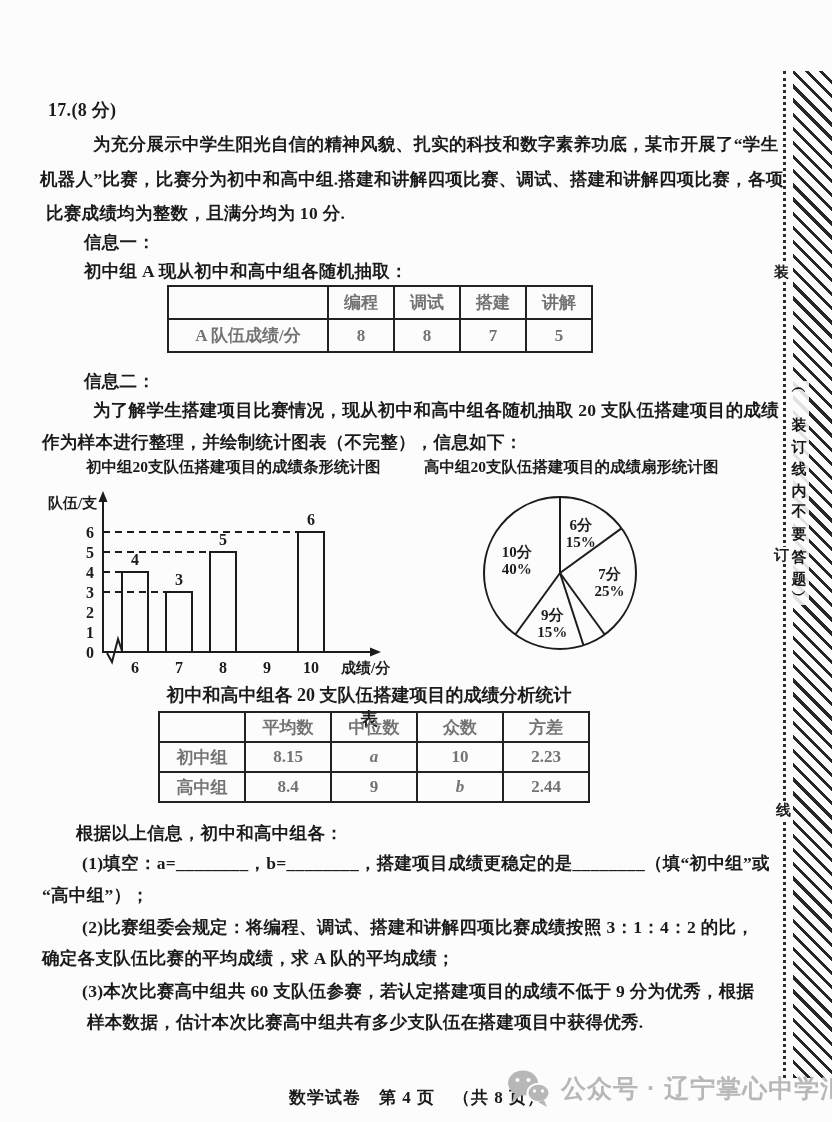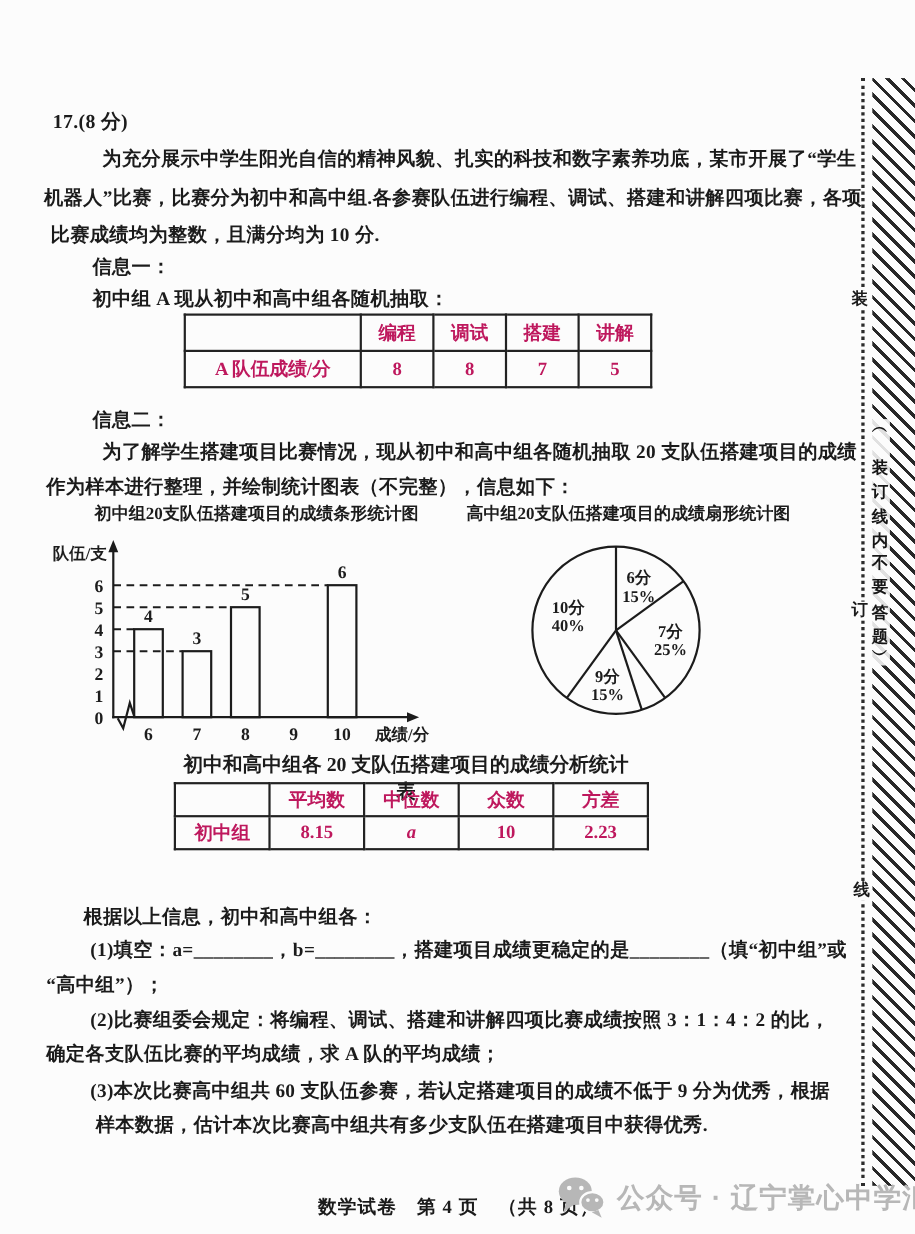--- a/index.html
+++ b/index.html
@@ -6,21 +6,21 @@
   .page{
     position:relative;width:832px;height:1122px;margin:0 auto;
     background:#fcfcfc;overflow:hidden;
     font-family:"Liberation Serif","DejaVu Serif",serif;color:#1b1b1b;
   }
   .line{position:absolute;white-space:nowrap;font-size:17.5px;font-weight:700;letter-spacing:.3px;}
   .small-title{position:absolute;white-space:nowrap;font-size:15.5px;font-weight:700;text-align:right;}
   .center-title{position:absolute;text-align:center;font-size:18px;font-weight:700;}
   table{position:absolute;border-collapse:collapse;background:transparent;}
   th,td{border:2.2px solid #222;text-align:center;vertical-align:middle;
-        font-size:17px;font-weight:700;padding:0;color:#be185d;}
+        font-size:17px;font-weight:700;padding:0;color:#737373;}
   .t1{left:167px;top:285px;}
   .t1 th,.t1 td{height:31px;}
   .t1 .c0{width:158px;}
   .t1 .c{width:64px;}
   .t2{left:158px;top:711px;}
   .t2 th,.t2 td{height:28px;}
   .t2 .c0{width:84px;}
   .t2 .c{width:84px;}
   .ital{font-style:italic;font-family:"Liberation Serif",serif;font-weight:600;}
   svg.chart{position:absolute;overflow:visible;}
@@ -41,21 +41,21 @@
              color:#b7b7b7;font-size:25px;font-weight:600;letter-spacing:1px;white-space:nowrap;
              font-family:"Liberation Sans","DejaVu Sans",sans-serif;}
 </style>
 </head>
 <body>
 
 <div class="page">
 
   <div class="line" style="left:48px;top:98px;font-size:18px;">17.(8 分)</div>
   <div class="line" style="left:93px;top:132px;">为充分展示中学生阳光自信的精神风貌、扎实的科技和数字素养功底，某市开展了“学生</div>
-  <div class="line" style="left:40px;top:167px;">机器人”比赛，比赛分为初中和高中组.各参赛队伍进行编程、调试、搭建和讲解四项比赛，各项</div>
+  <div class="line" style="left:40px;top:167px;">机器人”比赛，比赛分为初中和高中组.搭建和讲解四项比赛、调试、搭建和讲解四项比赛，各项</div>
   <div class="line" style="left:46px;top:201px;">比赛成绩均为整数，且满分均为 10 分.</div>
 
   <div class="line" style="left:84px;top:230px;">信息一：</div>
   <div class="line" style="left:84px;top:259px;">初中组 A 现从初中和高中组各随机抽取：</div>
 
   <table class="t1">
     <tbody>
         <tr>
       <th class="c0"></th>
       <th class="c">编程</th>
@@ -136,20 +136,27 @@
       <th class="c">众数</th>
       <th class="c">方差</th>
     </tr>
     <tr>
       <td class="c0">初中组</td>
       <td class="c">8.15</td>
       <td class="c ital">a</td>
       <td class="c">10</td>
       <td class="c">2.23</td>
     </tr>
+    <tr>
+      <td class="c0">高中组</td>
+      <td class="c">8.4</td>
+      <td class="c">9</td>
+      <td class="c ital">b</td>
+      <td class="c">2.44</td>
+    </tr>
   </tbody>
     </table>
 
   <div class="line" style="left:76px;top:821px;">根据以上信息，初中和高中组各：</div>
   <div class="line" style="left:82px;top:851px;">(1)填空：a=________，b=________，搭建项目成绩更稳定的是________（填“初中组”或</div>
   <div class="line" style="left:42px;top:883px;">“高中组”）；</div>
   <div class="line" style="left:82px;top:915px;">(2)比赛组委会规定：将编程、调试、搭建和讲解四项比赛成绩按照 3：1：4：2 的比，</div>
   <div class="line" style="left:42px;top:946px;">确定各支队伍比赛的平均成绩，求 A 队的平均成绩；</div>
   <div class="line" style="left:82px;top:979px;">(3)本次比赛高中组共 60 支队伍参赛，若认定搭建项目的成绩不低于 9 分为优秀，根据</div>
   <div class="line" style="left:42px;top:1010px;margin-left:45px;">样本数据，估计本次比赛高中组共有多少支队伍在搭建项目中获得优秀.</div>

